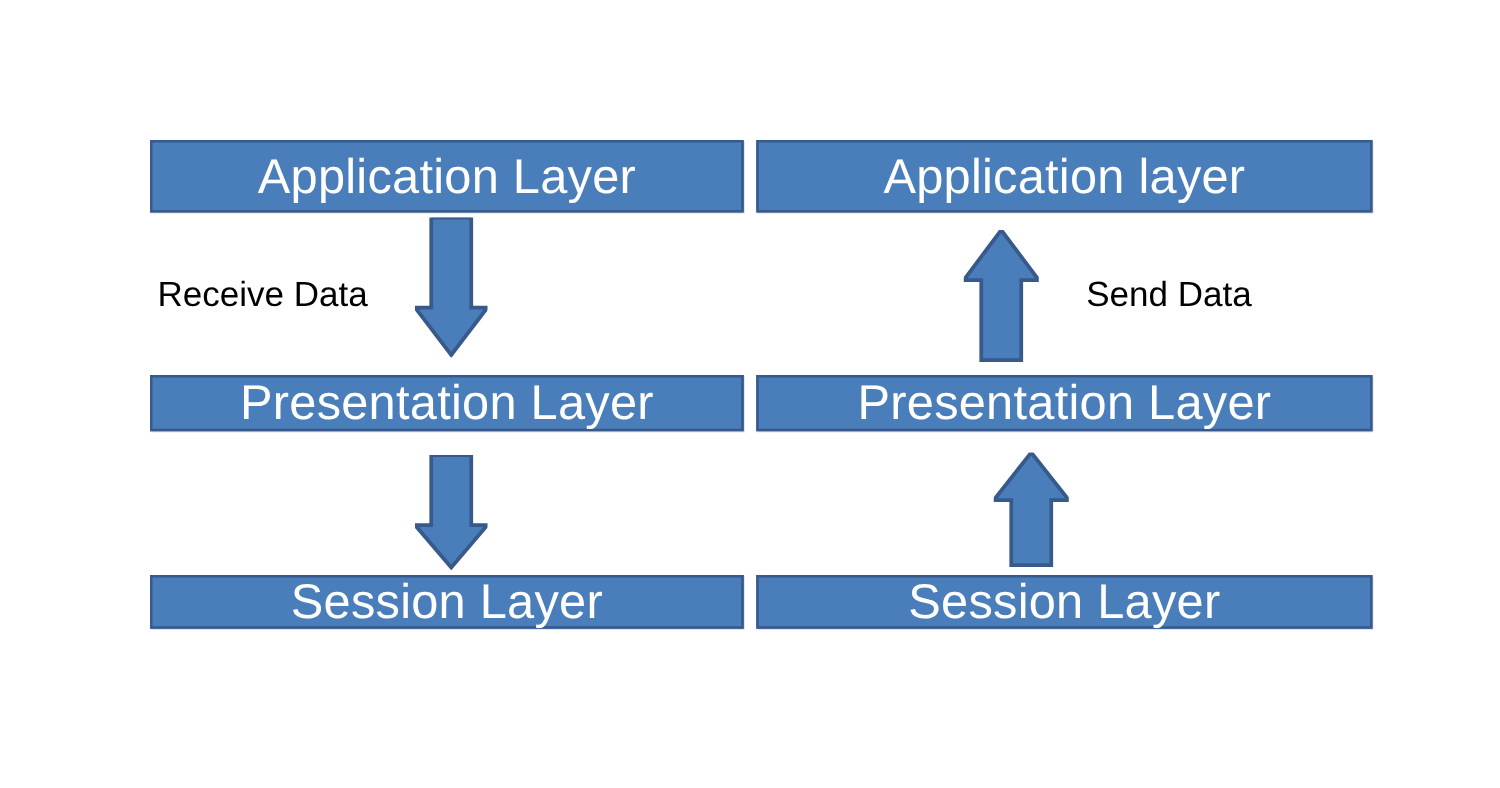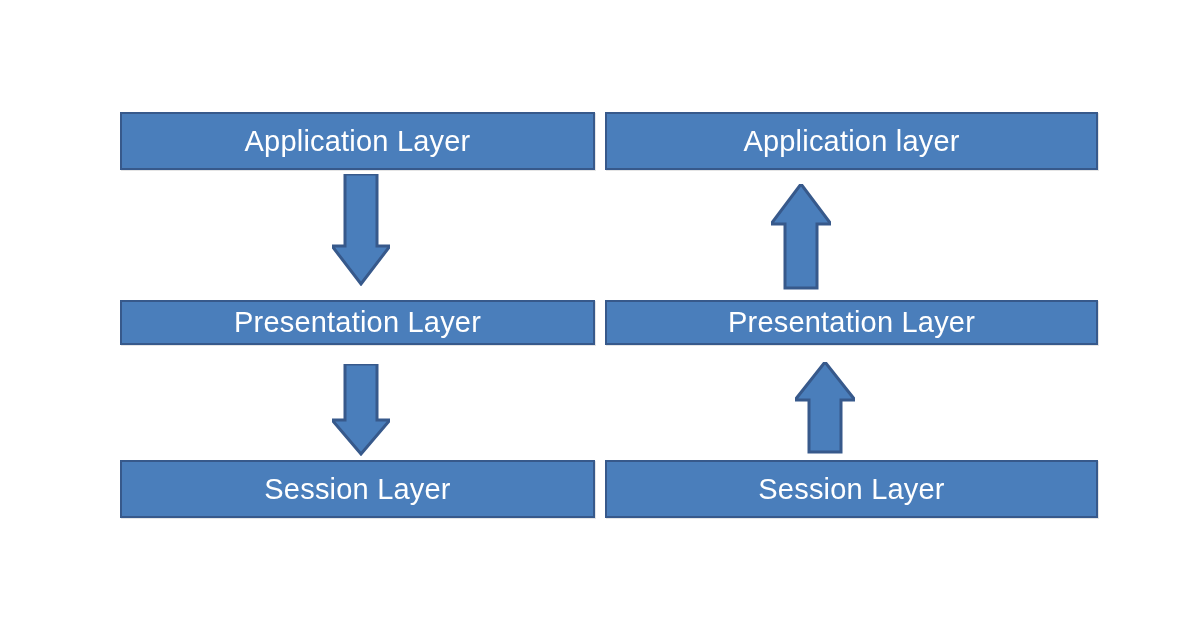--- a/index.html
+++ b/index.html
@@ -26,34 +26,34 @@
     box-sizing: border-box;
     background: #4A7EBB;
     border: 2px solid #37598B;
     display: flex;
     align-items: center;
     justify-content: center;
     box-shadow: 1px 1px 0 rgba(0,0,0,0.10);
   }
   .layer-box .layer-label {
     color: #FFFFFF;
-    font-size: 29px;
+    font-size: 39px;
     font-weight: 400;
     letter-spacing: 0.2px;
     white-space: nowrap;
     line-height: 1;
   }
 
   
   .col-left  { left: 120px; width: 475px; }
   .col-right { left: 605px; width: 493px; }
 
   .row-1 { top: 112px; height: 58px; }
   .row-2 { top: 300px; height: 45px; }
-  .row-3 { top: 460px; height: 58px; }
+  .row-3 { top: 460px; height: 43px; }
 
   
   .side-label {
     position: absolute;
     color: #000000;
     font-size: 28px;
     line-height: 1;
     white-space: nowrap;
   }
   #label-receive { left: 126px; top: 222px; }
@@ -75,20 +75,21 @@
   </div>
 
   <div class="layer-box col-left row-2">
     <span class="layer-label">Presentation Layer</span>
   </div>
 
   <div class="layer-box col-left row-3">
     <span class="layer-label">Session Layer</span>
   </div>
 
+  <div class="side-label" id="label-receive">Receive Data</div>
 
   <div class="arrow" style="left:332px; top:174px;">
     <svg width="58" height="112" viewBox="0 0 58 112">
       <polygon points="13,0 45,0 45,72 58,72 29,110 0,72 13,72" fill="#4A7EBB" stroke="#37598B" stroke-width="3" stroke-linejoin="miter"></polygon>
     </svg>
   </div>
 
   <div class="arrow" style="left:332px; top:364px;">
     <svg width="58" height="92" viewBox="0 0 58 92">
       <polygon points="13,0 45,0 45,56 58,56 29,90 0,56 13,56" fill="#4A7EBB" stroke="#37598B" stroke-width="3" stroke-linejoin="miter"></polygon>
@@ -100,20 +101,21 @@
   </div>
 
   <div class="layer-box col-right row-2">
     <span class="layer-label">Presentation Layer</span>
   </div>
 
   <div class="layer-box col-right row-3">
     <span class="layer-label">Session Layer</span>
   </div>
 
+  <div class="side-label" id="label-send">Send Data</div>
 
   <div class="arrow" style="left:771px; top:184px;">
     <svg width="60" height="106" viewBox="0 0 60 106">
       <polygon points="30,0 60,40 46,40 46,104 14,104 14,40 0,40" fill="#4A7EBB" stroke="#37598B" stroke-width="3" stroke-linejoin="miter"></polygon>
     </svg>
   </div>
 
   <div class="arrow" style="left:795px; top:362px;">
     <svg width="60" height="92" viewBox="0 0 60 92">
       <polygon points="30,0 60,38 46,38 46,90 14,90 14,38 0,38" fill="#4A7EBB" stroke="#37598B" stroke-width="3" stroke-linejoin="miter"></polygon>

